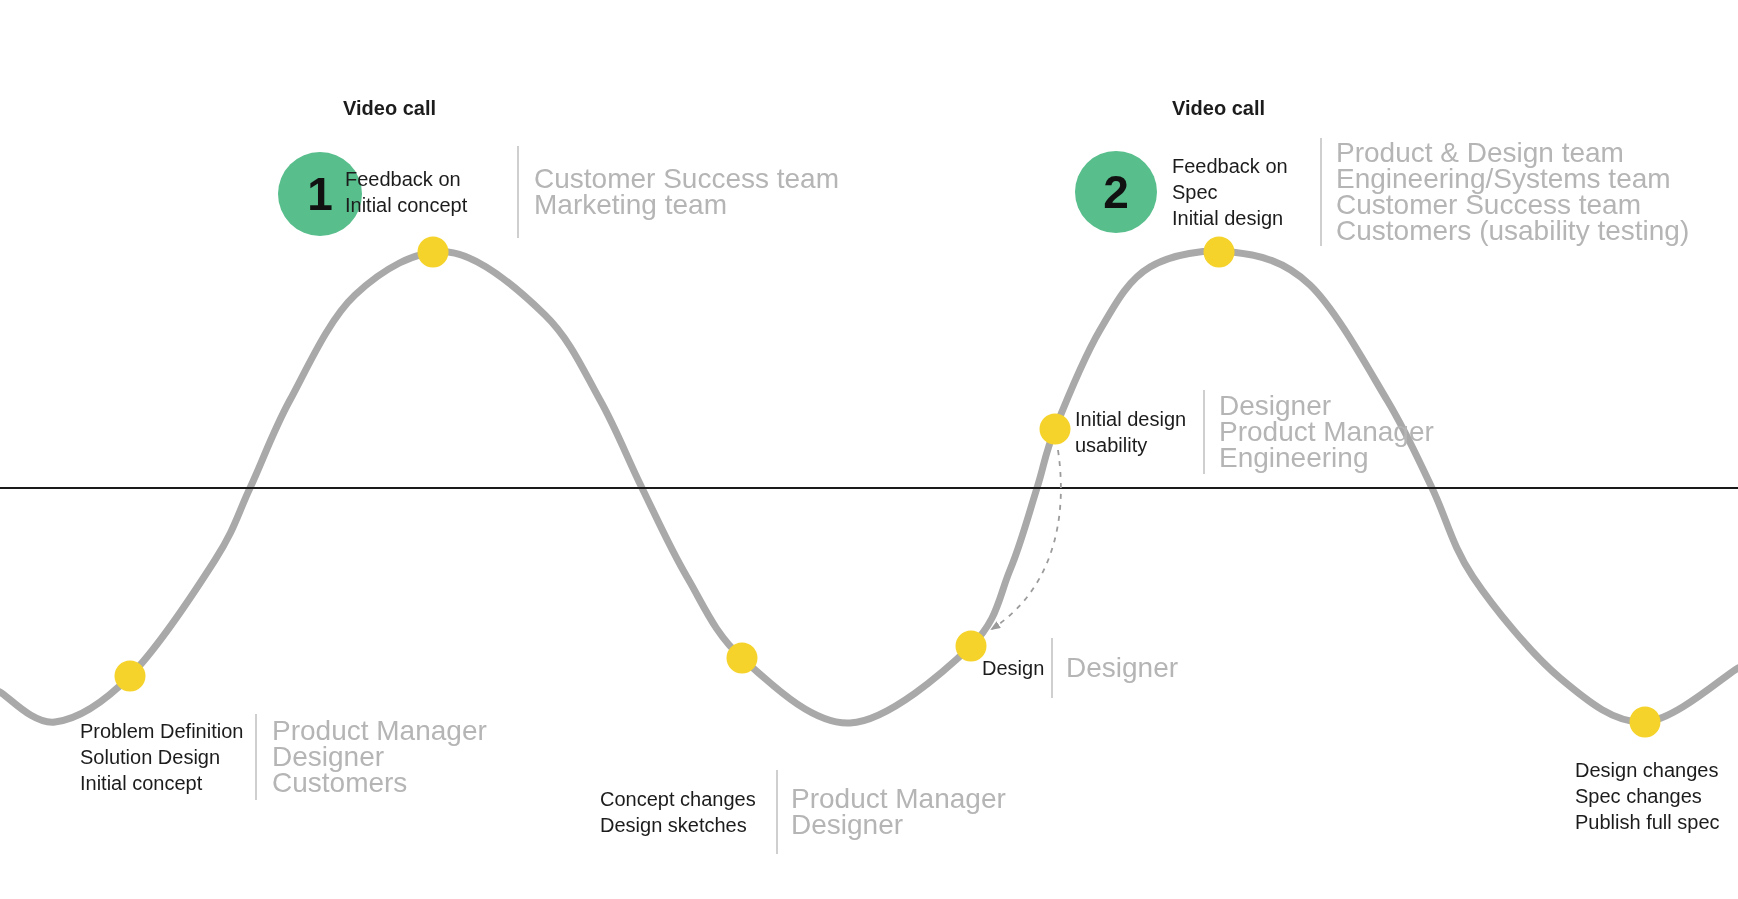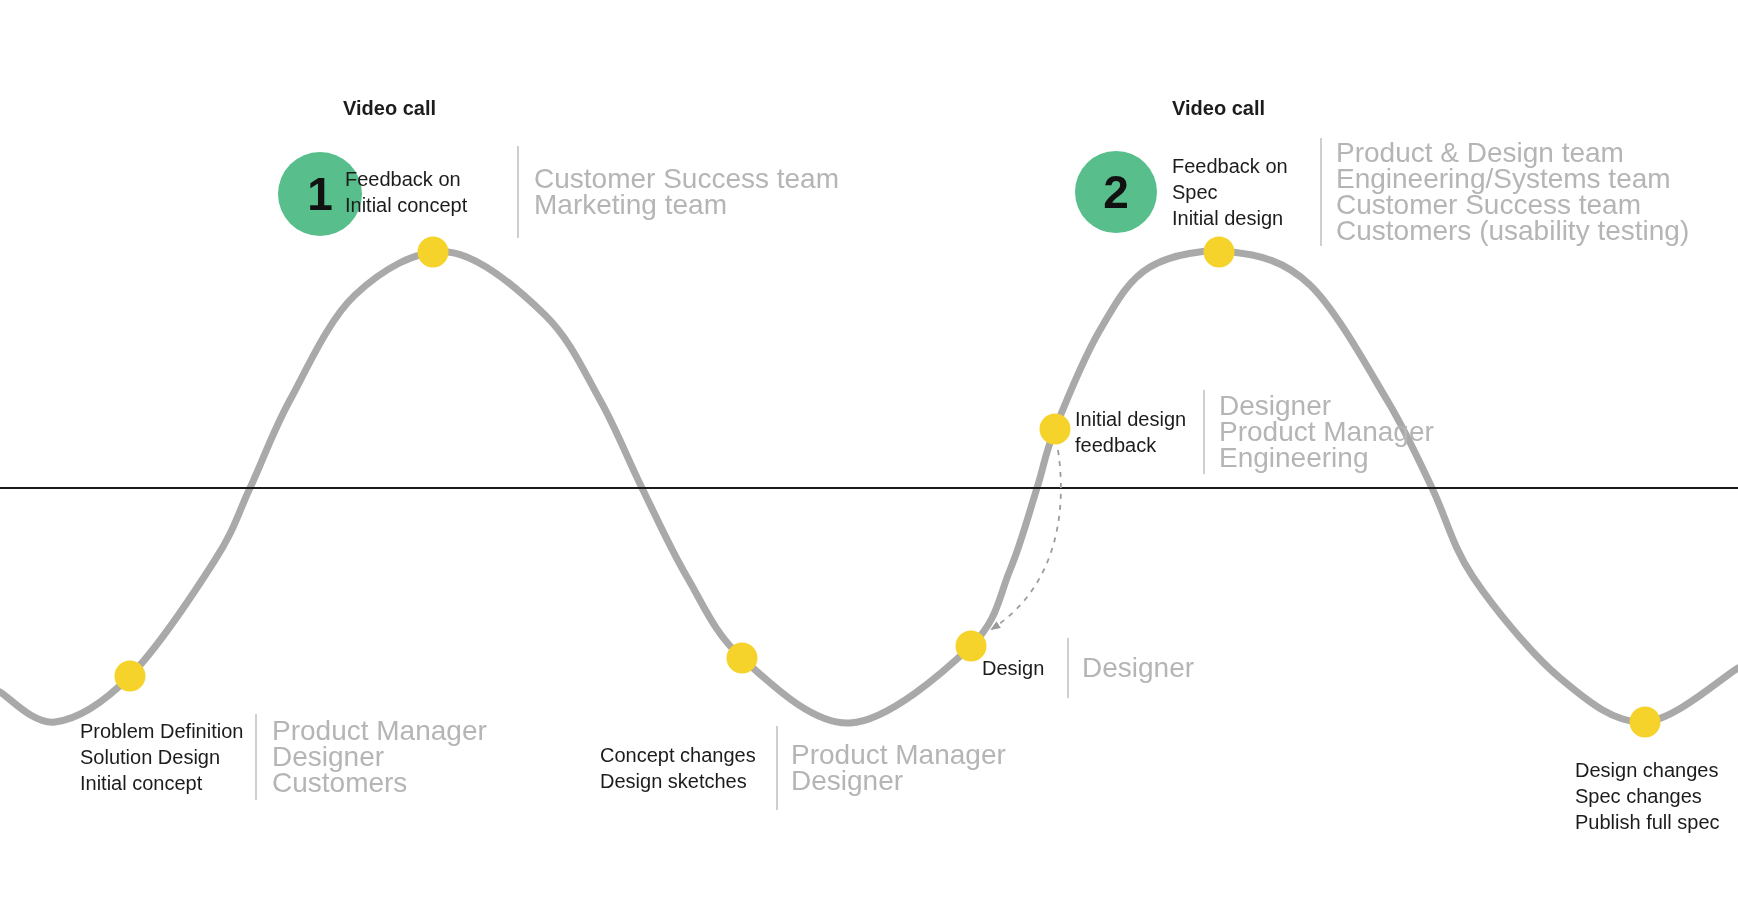--- a/index.html
+++ b/index.html
@@ -22,26 +22,26 @@
   .g-vc1{left:345px;top:146px;min-height:92px;}
   .g-vc1 .black-col{min-width:160px;padding-right:12px;}
   .g-vc1 .gray-col{padding-left:15px;}
   .g-vc2{left:1172px;top:138px;min-height:108px;}
   .g-vc2 .black-col{min-width:145px;padding-right:3px;}
   .g-vc2 .gray-col{padding-left:14px;}
   .g-idf{left:1075px;top:390px;min-height:84px;}
   .g-idf .black-col{min-width:118px;padding-right:10px;}
   .g-idf .gray-col{padding-left:14px;}
   .g-design{left:982px;top:638px;min-height:60px;}
-  .g-design .black-col{min-width:67px;padding-right:18px;}
+  .g-design .black-col{min-width:67px;padding-right:2px;}
   .g-design .gray-col{padding-left:13px;}
   .g-pd{left:80px;top:714px;min-height:86px;}
   .g-pd .black-col{min-width:170px;padding-right:5px;}
   .g-pd .gray-col{padding-left:15px;}
-  .g-cc{left:600px;top:726px;min-height:84px;}
+  .g-cc{left:600px;top:770px;min-height:84px;}
   .g-cc .black-col{min-width:166px;padding-right:10px;}
   .g-cc .gray-col{padding-left:13px;}
   .g-dc{left:1575px;top:757px;}
 </style>
 </head>
 <body>
 
 <div class="canvas" style="--black: #1c1c1c; --gray: #b5b5b5; --divider: #cfcfcf; --green: #57be8c;">
 
   <svg id="wave-svg" class="wave-svg" viewBox="0 0 1738 899">
@@ -131,21 +131,21 @@
     </div>
     <div class="vdiv"></div>
     <div class="gray-col">
       <div>Designer</div>
     </div>
   </div>
 
   <div class="label-group g-idf">
     <div class="black-col">
       <div>Initial design</div>
-      <div>feedback</div>
+      <div>usability</div>
     </div>
     <div class="vdiv"></div>
     <div class="gray-col">
       <div>Designer</div>
       <div>Product Manager</div>
       <div>Engineering</div>
     </div>
   </div>
 
   <div class="label-group g-dc">

